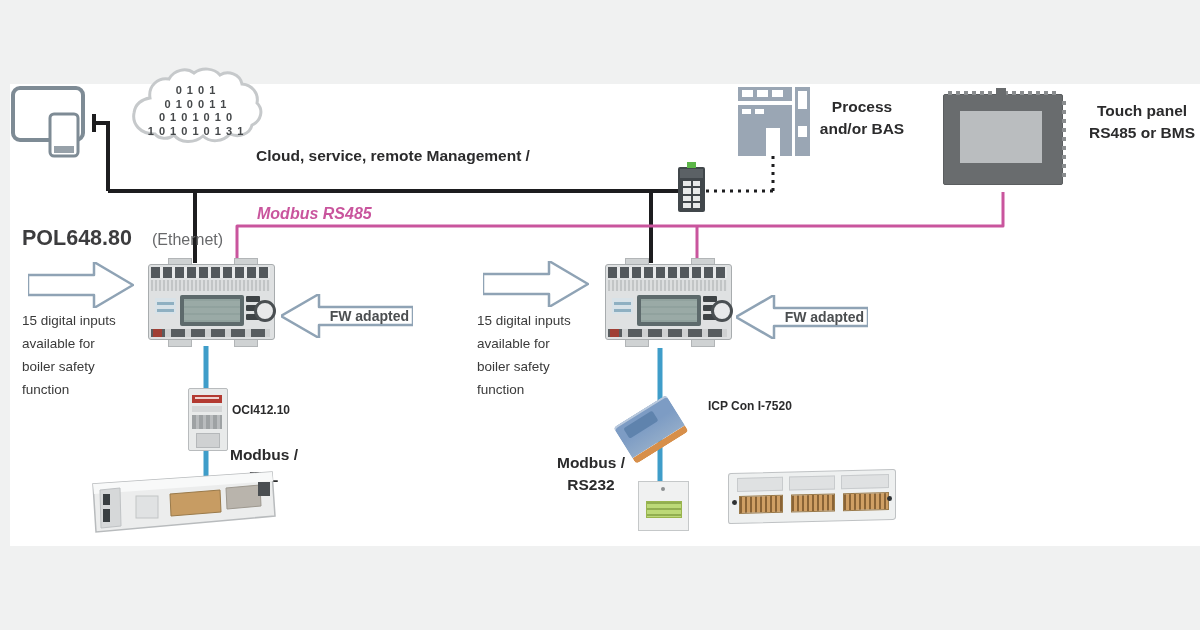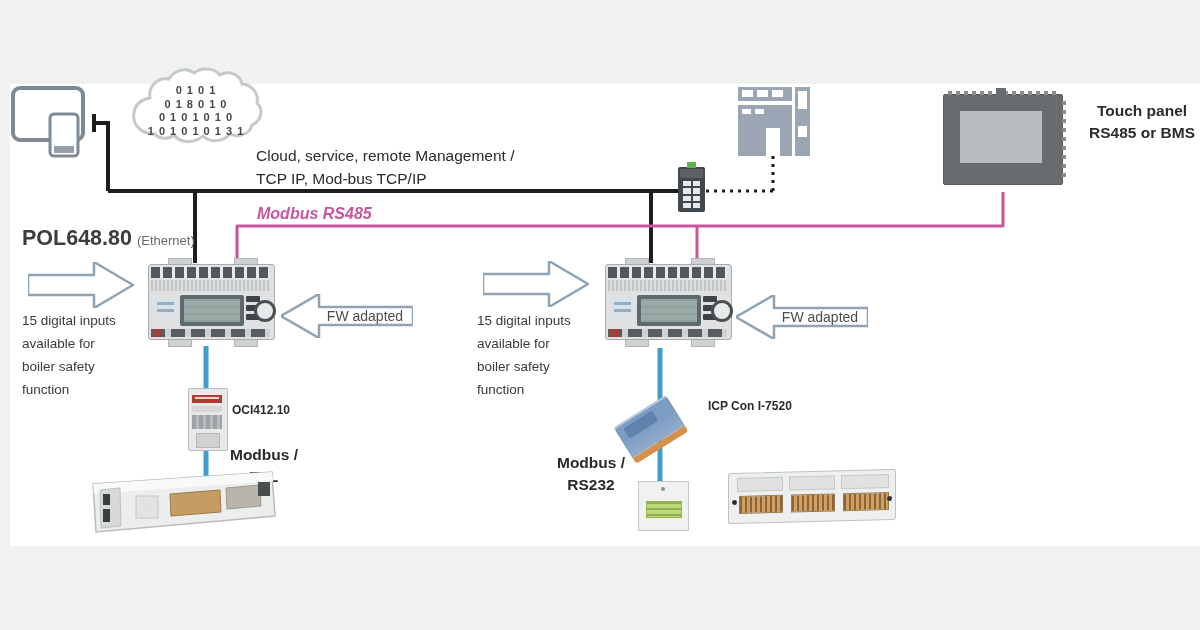--- a/index.html
+++ b/index.html
@@ -1,33 +1,33 @@
 <!DOCTYPE html>
 <html><head>
 <meta charset="utf-8">
 <style>
   html,body{margin:0;padding:0;}
   body{width:1200px;height:630px;background:#f0f1f1;font-family:"Liberation Sans",sans-serif;}
   #stage{position:relative;width:1200px;height:630px;overflow:hidden;}
   .abs{position:absolute;}
   #canvas-white{left:10px;top:84px;width:1190px;height:462px;background:#ffffff;}
   
-  .cap{font-weight:400;color:#2b2b2c;font-size:15.5px;line-height:23px;white-space:nowrap;}
+  .cap{font-weight:700;color:#2b2b2c;font-size:15.5px;line-height:23px;white-space:nowrap;}
   .pink-label{font-weight:700;color:#c9559d;font-size:16px;white-space:nowrap;}
   .pol{font-weight:700;color:#3c3c3e;font-size:21.5px;white-space:nowrap;}
-  .pol small{font-weight:400;color:#68696b;font-size:13px;margin-left:5px;}
+  .pol small{font-weight:400;color:#68696b;font-size:16px;margin-left:20px;}
   .inputs-text{font-size:13.5px;color:#3a3a3a;line-height:23px;}
   .dev-label{font-weight:700;color:#2b2b2c;font-size:12px;white-space:nowrap;}
   .bus-label{font-weight:700;color:#2b2b2c;font-size:15.5px;line-height:22px;text-align:center;}
   .center-label{font-weight:700;color:#2b2b2c;font-size:15.5px;line-height:22px;text-align:center;}
   .binary{font-weight:700;color:#45484a;font-size:11px;line-height:13.5px;text-align:center;letter-spacing:1px;}
   
   .fw-wrap{width:132px;height:44px;}
   .fw-text{position:absolute;left:40px;top:13px;width:88px;height:18px;line-height:18px;
-           text-align:center;font-weight:400;font-size:14px;color:#4b4e50;white-space:nowrap;}
+           text-align:right;font-weight:700;font-size:14px;color:#4b4e50;white-space:nowrap;}
   
   .plc{width:127px;height:88px;}
   .plc .tab{position:absolute;width:22px;height:8px;background:#cfd2d3;border:1px solid #b2b5b7;}
   .plc .body{position:absolute;left:0;top:6px;width:125px;height:74px;background:#dfe1e2;
              border:1px solid #a8acae;border-radius:3px;}
   .plc .terms{position:absolute;left:3px;top:9px;width:119px;height:11px;
               background:repeating-linear-gradient(90deg,#53585c 0 9px,#e8e9ea 9px 12px);}
   .plc .vent{position:absolute;left:3px;top:22px;width:119px;height:11px;
              background:repeating-linear-gradient(90deg,#c2c5c6 0 2px,#dcdedf 2px 4px);}
   .plc .si{position:absolute;left:7px;top:40px;width:21px;height:16px;background:#d8e2e8;}
@@ -112,28 +112,27 @@
     <rect x="3" y="4" width="70" height="52" rx="7" fill="#ffffff" stroke="#7e8b95" stroke-width="4"></rect>
     <rect x="40" y="30" width="28" height="42" rx="4" fill="#ffffff" stroke="#7e8b95" stroke-width="3"></rect>
     <rect x="44" y="62" width="20" height="7" fill="#97a1a9"></rect>
   </svg>
 
   <svg class="abs" style="left:128px;top:66px;" width="136" height="82" viewBox="0 0 136 82">
     <path d="M27,68 C12,68 4,58 6,47 C7,38 14,33 22,32 C20,20 30,11 41,13 C46,4 58,1 66,7 C74,1 86,2 92,9 C100,4 112,8 114,18 C124,19 131,27 129,37 C136,44 133,55 124,59 C122,68 111,72 102,68 C95,76 82,77 75,70 C66,78 52,77 46,69 C40,74 31,73 27,68 Z" fill="#ffffff" stroke="#c6c9cb" stroke-width="3"></path>
   </svg>
   <div class="abs binary" style="left:140px;top:84px;width:112px;">
     <div>0 1 0 1</div>
-    <div>0 1 8 0 1 0</div>
+    <div>0 1 0 0 1 1</div>
     <div>0 1 0 1 0 1 0</div>
     <div>1 0 1 0 1 0 1 3 1</div>
   </div>
 
   <div class="abs cap" style="left:256px;top:144px;">
     <div>Cloud, service, remote Management /</div>
-    <div>TCP IP, Mod-bus TCP/IP</div>
   </div>
   <div class="abs pink-label" style="left:257px;top:205px;font-style:italic;">Modbus RS485</div>
   <div class="abs pol" style="left:22px;top:226px;">
     <span>POL648.80</span><small>(Ethernet)</small>
   </div>
 
   <svg class="abs" style="left:28px;top:262px;" width="106" height="46" viewBox="0 0 106 46">
     <polygon points="0,13 66,13 66,0 105,23 66,46 66,33 0,33" fill="#ffffff" stroke="#8fa3b5" stroke-width="2.5" stroke-linejoin="round"></polygon>
   </svg>
   <div class="abs inputs-text" style="left:22px;top:309px;">
@@ -257,20 +256,24 @@
         <rect x="19" y="8" width="11" height="7"></rect>
         <rect x="34" y="8" width="11" height="7"></rect>
       <rect x="0" y="19" width="54" height="4"></rect>
       <rect x="4" y="27" width="9" height="5"></rect>
         <rect x="17" y="27" width="9" height="5"></rect>
     </g>
     <rect x="57" y="5" width="15" height="69" fill="#9aa6b4"></rect>
     <rect x="60" y="9" width="9" height="18" fill="#ffffff"></rect>
     <rect x="60" y="44" width="9" height="11" fill="#ffffff"></rect>
   </svg>
+  <div class="abs center-label" style="left:812px;top:96px;width:100px;">
+    <div>Process</div>
+    <div>and/or BAS</div>
+  </div>
 
   <div class="abs tp" style="left:943px;top:94px;">
     <div class="pins-top"></div>
     <div class="pins-right"></div>
     <div class="notch"></div>
     <div class="screen"></div>
   </div>
   <div class="abs center-label" style="left:1078px;top:100px;width:128px;">
     <div>Touch panel</div>
     <div>RS485 or BMS</div>

